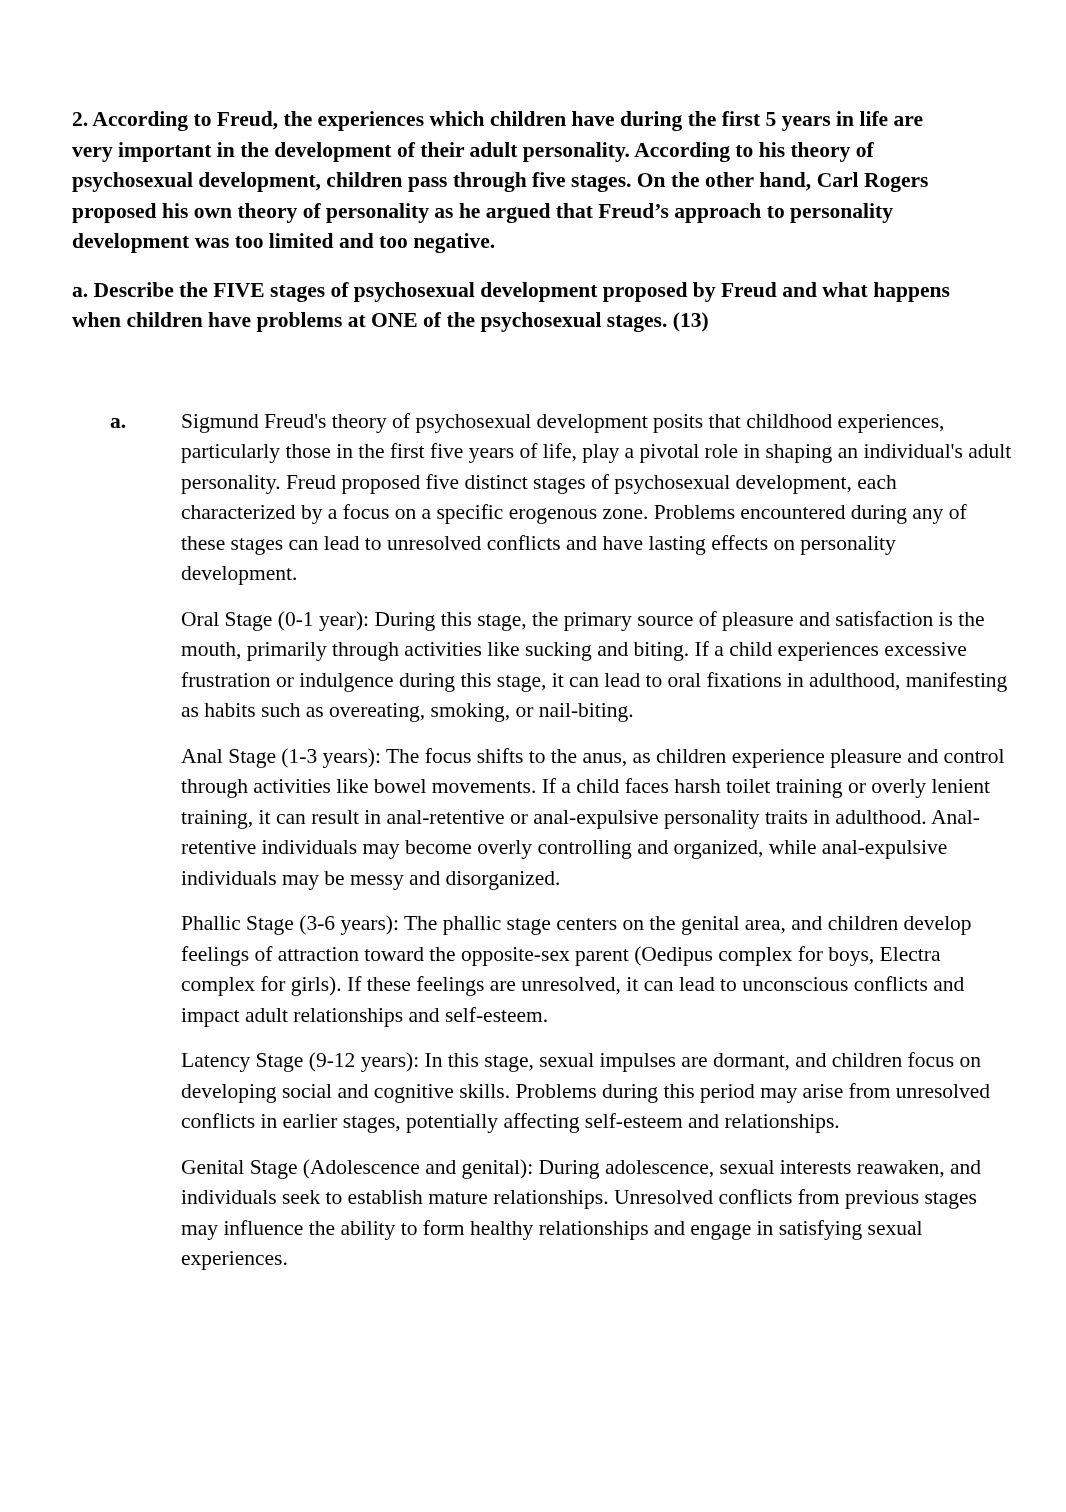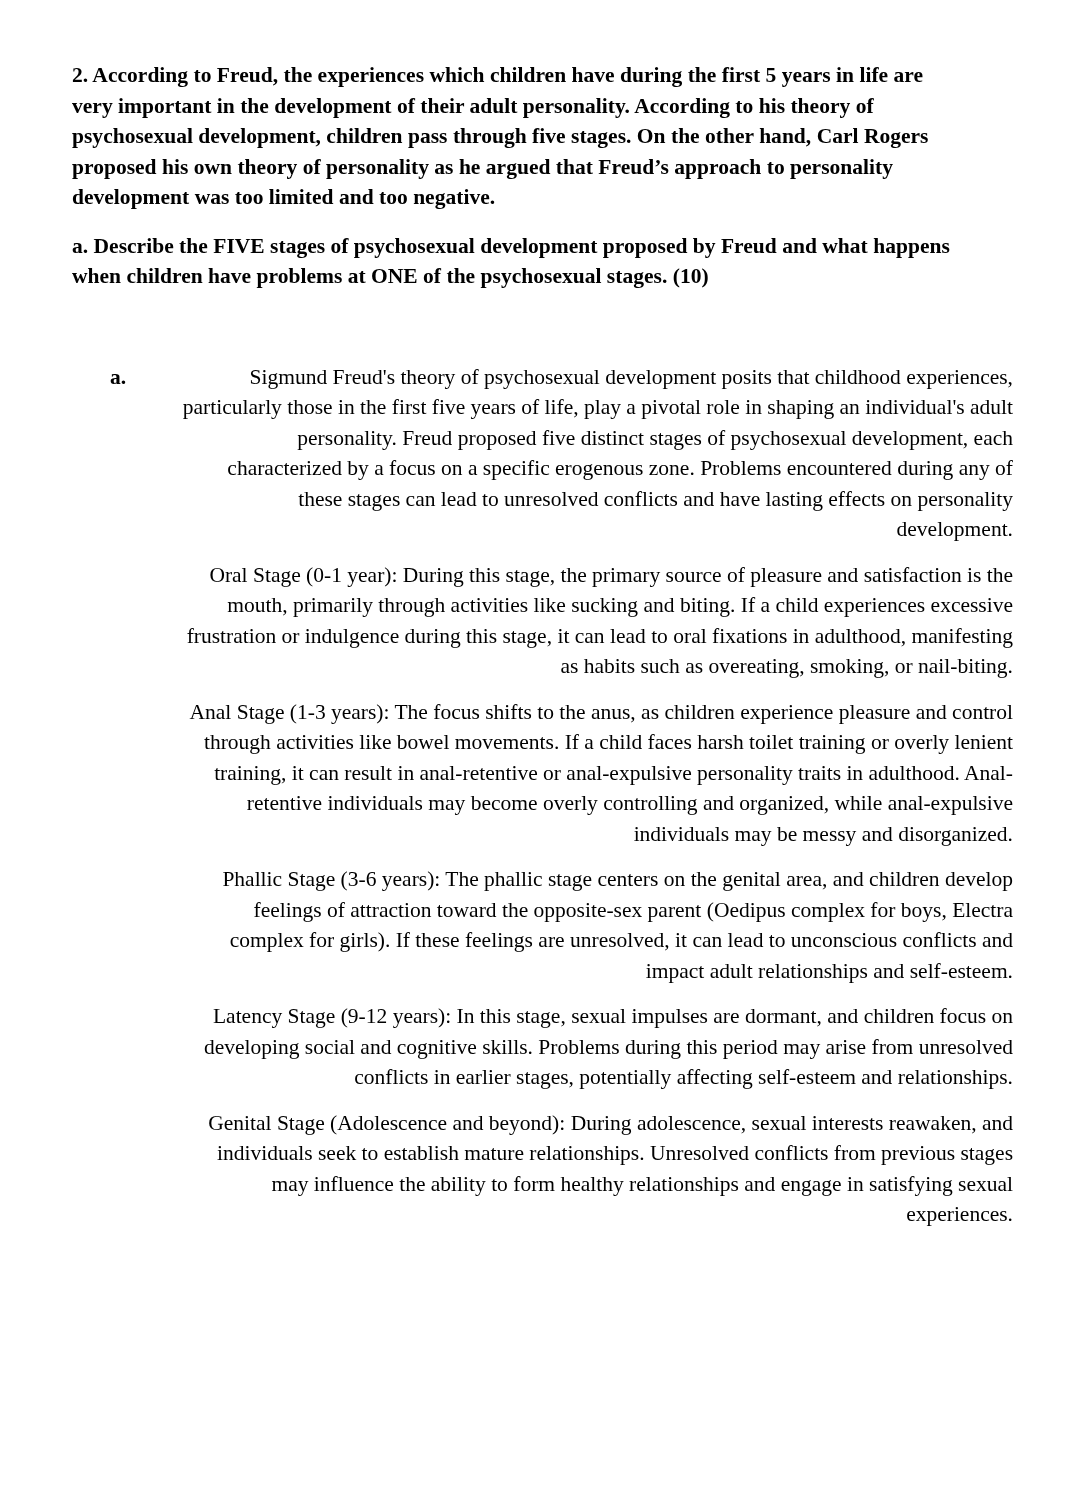--- a/index.html
+++ b/index.html
@@ -15,21 +15,21 @@
     -webkit-font-smoothing: antialiased;
     overflow: hidden;
   }
 
   .page {
     position: relative;
     width: 1066px;
     height: 1512px;
     background: #ffffff;
     box-sizing: border-box;
-    padding: 60px 90px 0 72px;
+    padding: 104px 90px 0 72px;
   }
 
   
   .prompt-block {
     width: 884px;
   }
   .prompt-para {
     font-weight: bold;
     font-size: 21.5px;
     line-height: 30.5px;
@@ -63,49 +63,49 @@
     left: 0;
     top: 0;
     font-weight: bold;
     font-size: 21.5px;
     line-height: 30.5px;
   }
   .body-para {
     font-size: 21.5px;
     line-height: 30.5px;
     margin: 0 0 15px 0;
-    text-align: right;
+    text-align: left;
   }
   .body-para:last-child {
     margin-bottom: 0;
   }
 </style>
 </head>
 <body>
 
 <div class="page">
 
   <div class="prompt-block">
     <p class="prompt-para">2. According to Freud, the experiences which children have during the first 5 years in life are very important in the development of their adult personality. According to his theory of psychosexual development, children pass through five stages. On the other hand, Carl Rogers proposed his own theory of personality as he argued that Freud’s approach to personality development was too limited and too negative.</p>
 
-    <p class="prompt-para sub">a. Describe the FIVE stages of psychosexual development proposed by Freud and what happens when children have problems at ONE of the psychosexual stages.  (10)</p>
+    <p class="prompt-para sub">a. Describe the FIVE stages of psychosexual development proposed by Freud and what happens when children have problems at ONE of the psychosexual stages.  (13)</p>
 
   </div>
 
   <ol class="answer-list">
     <li class="answer-item">
       <span class="answer-marker">a.</span>
 
       <p class="body-para">Sigmund Freud's theory of psychosexual development posits that childhood experiences, particularly those in the first five years of life, play a pivotal role in shaping an individual's adult personality. Freud proposed five distinct stages of psychosexual development, each characterized by a focus on a specific erogenous zone. Problems encountered during any of these stages can lead to unresolved conflicts and have lasting effects on personality development.</p>
 
       <p class="body-para">Oral Stage (0-1 year): During this stage, the primary source of pleasure and satisfaction is the mouth, primarily through activities like sucking and biting. If a child experiences excessive frustration or indulgence during this stage, it can lead to oral fixations in adulthood, manifesting as habits such as overeating, smoking, or nail-biting.</p>
 
       <p class="body-para">Anal Stage (1-3 years): The focus shifts to the anus, as children experience pleasure and control through activities like bowel movements. If a child faces harsh toilet training or overly lenient training, it can result in anal-retentive or anal-expulsive personality traits in adulthood. Anal-retentive individuals may become overly controlling and organized, while anal-expulsive individuals may be messy and disorganized.</p>
 
       <p class="body-para">Phallic Stage (3-6 years): The phallic stage centers on the genital area, and children develop feelings of attraction toward the opposite-sex parent (Oedipus complex for boys, Electra complex for girls). If these feelings are unresolved, it can lead to unconscious conflicts and impact adult relationships and self-esteem.</p>
 
       <p class="body-para">Latency Stage (9-12 years): In this stage, sexual impulses are dormant, and children focus on developing social and cognitive skills. Problems during this period may arise from unresolved conflicts in earlier stages, potentially affecting self-esteem and relationships.</p>
 
-      <p class="body-para">Genital Stage (Adolescence and beyond): During adolescence, sexual interests reawaken, and individuals seek to establish mature relationships. Unresolved conflicts from previous stages may influence the ability to form healthy relationships and engage in satisfying sexual experiences.</p>
+      <p class="body-para">Genital Stage (Adolescence and genital): During adolescence, sexual interests reawaken, and individuals seek to establish mature relationships. Unresolved conflicts from previous stages may influence the ability to form healthy relationships and engage in satisfying sexual experiences.</p>
     </li>
   </ol>
 
 </div>
 
 </body></html>

